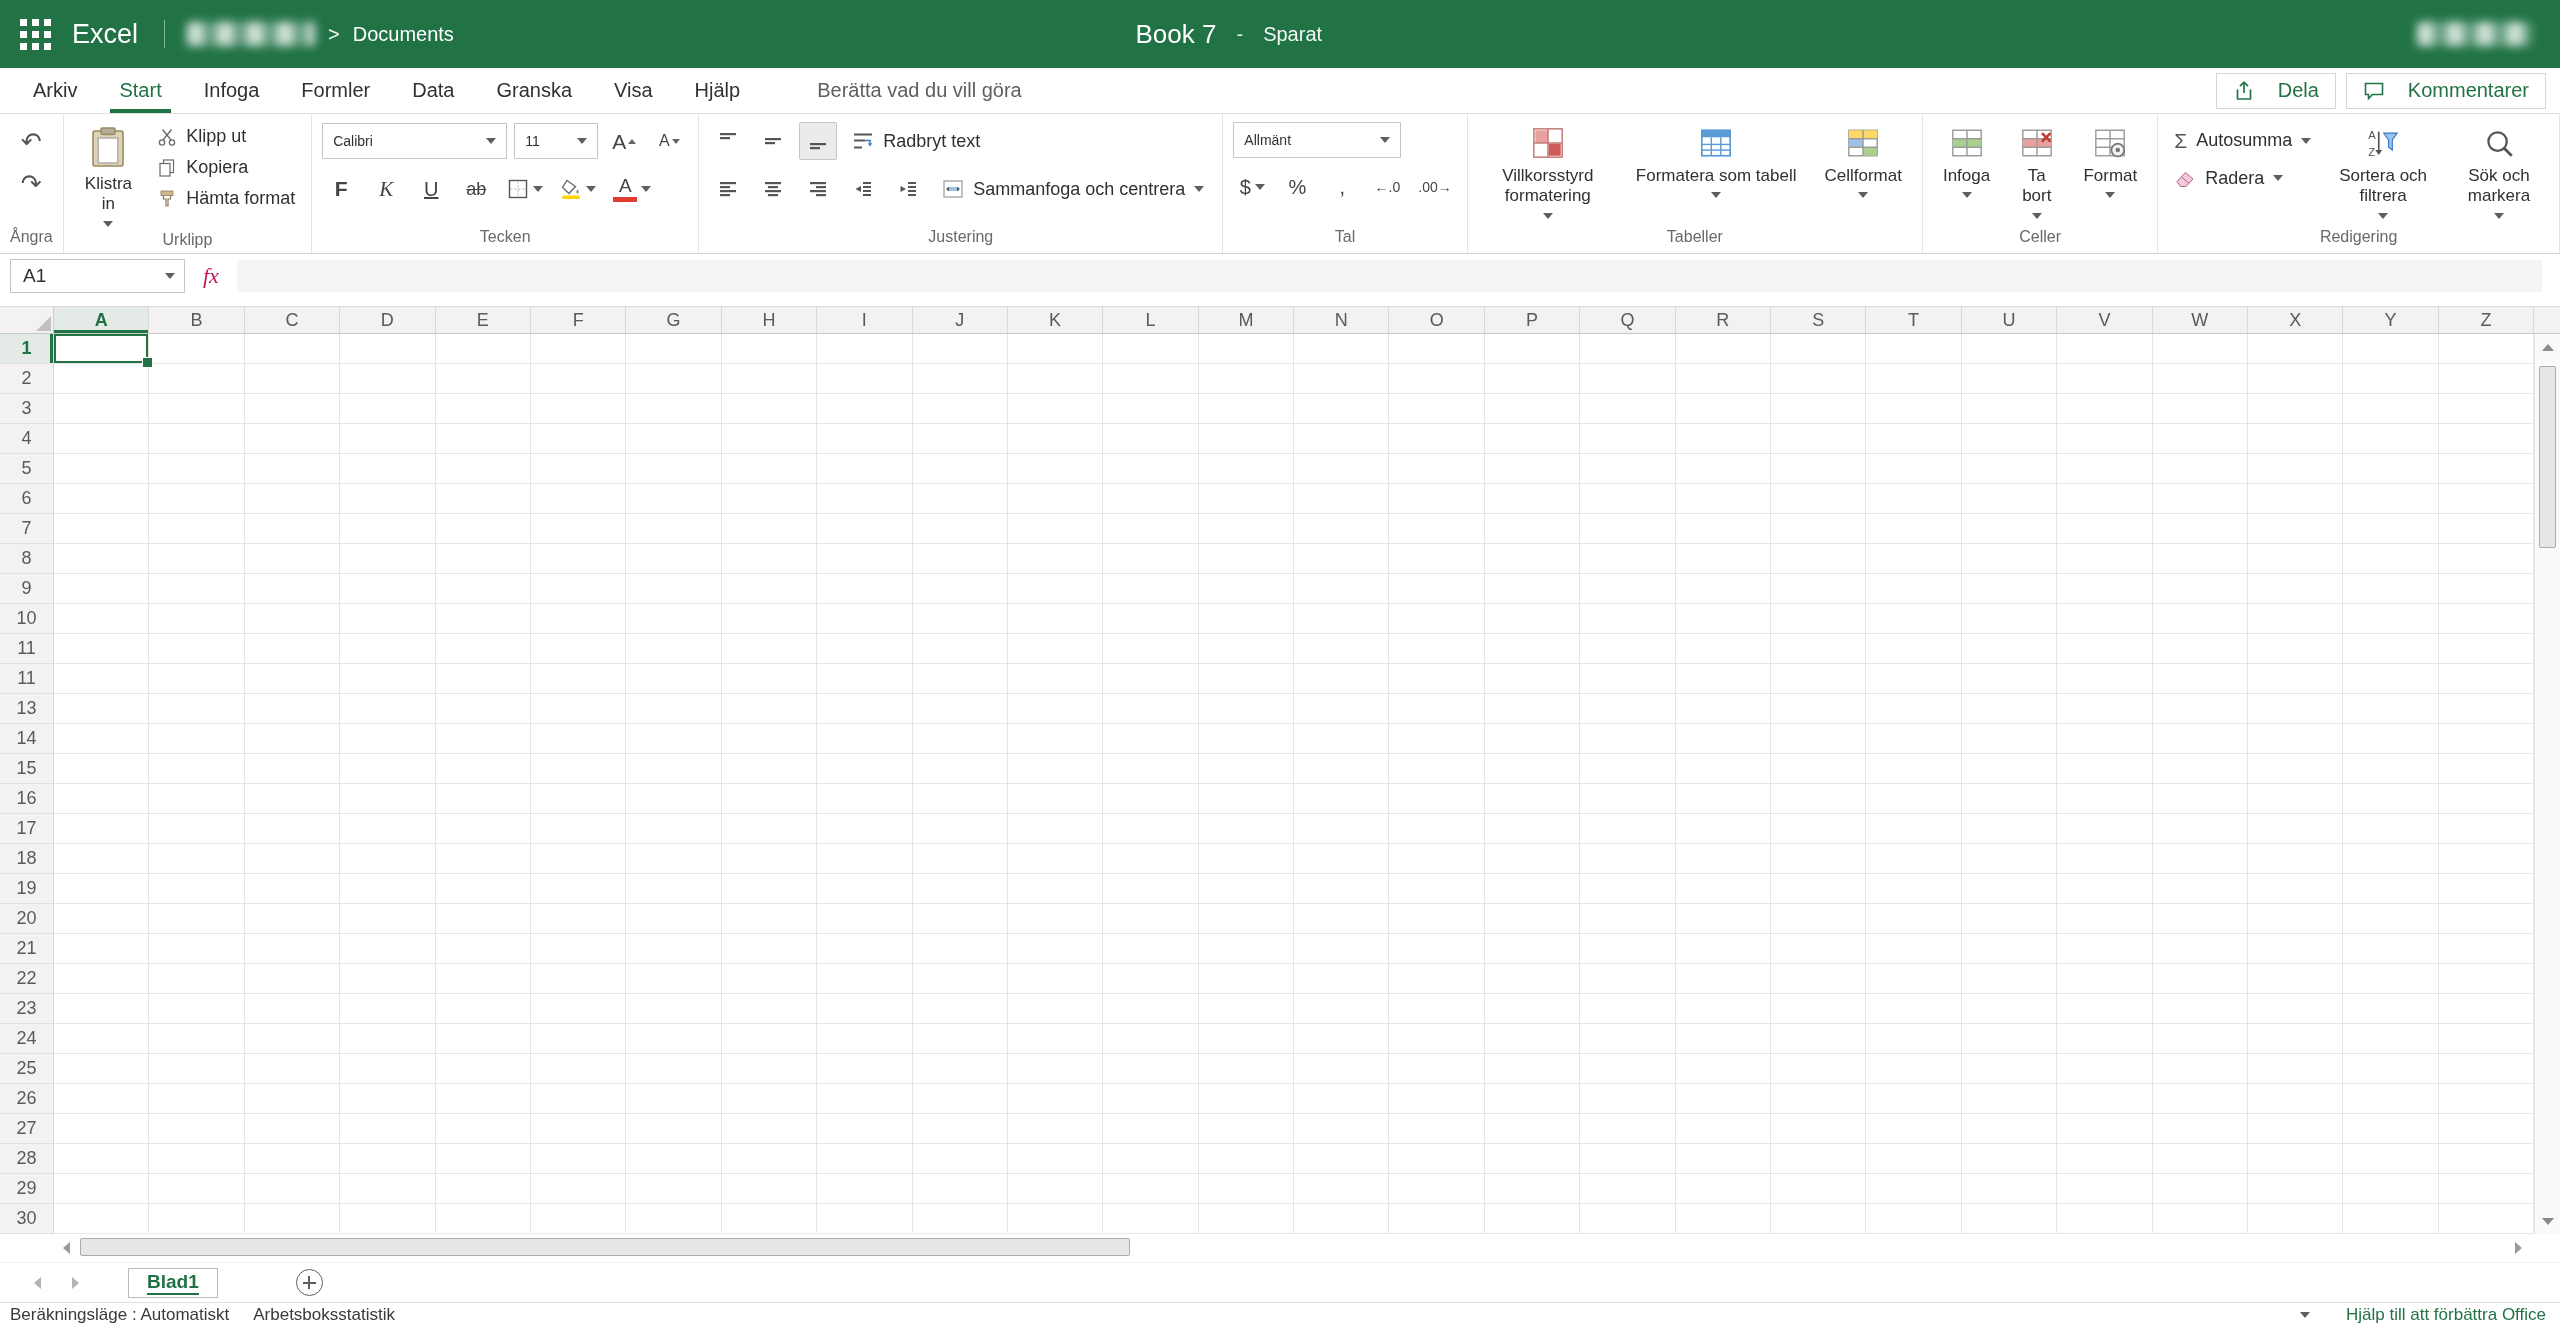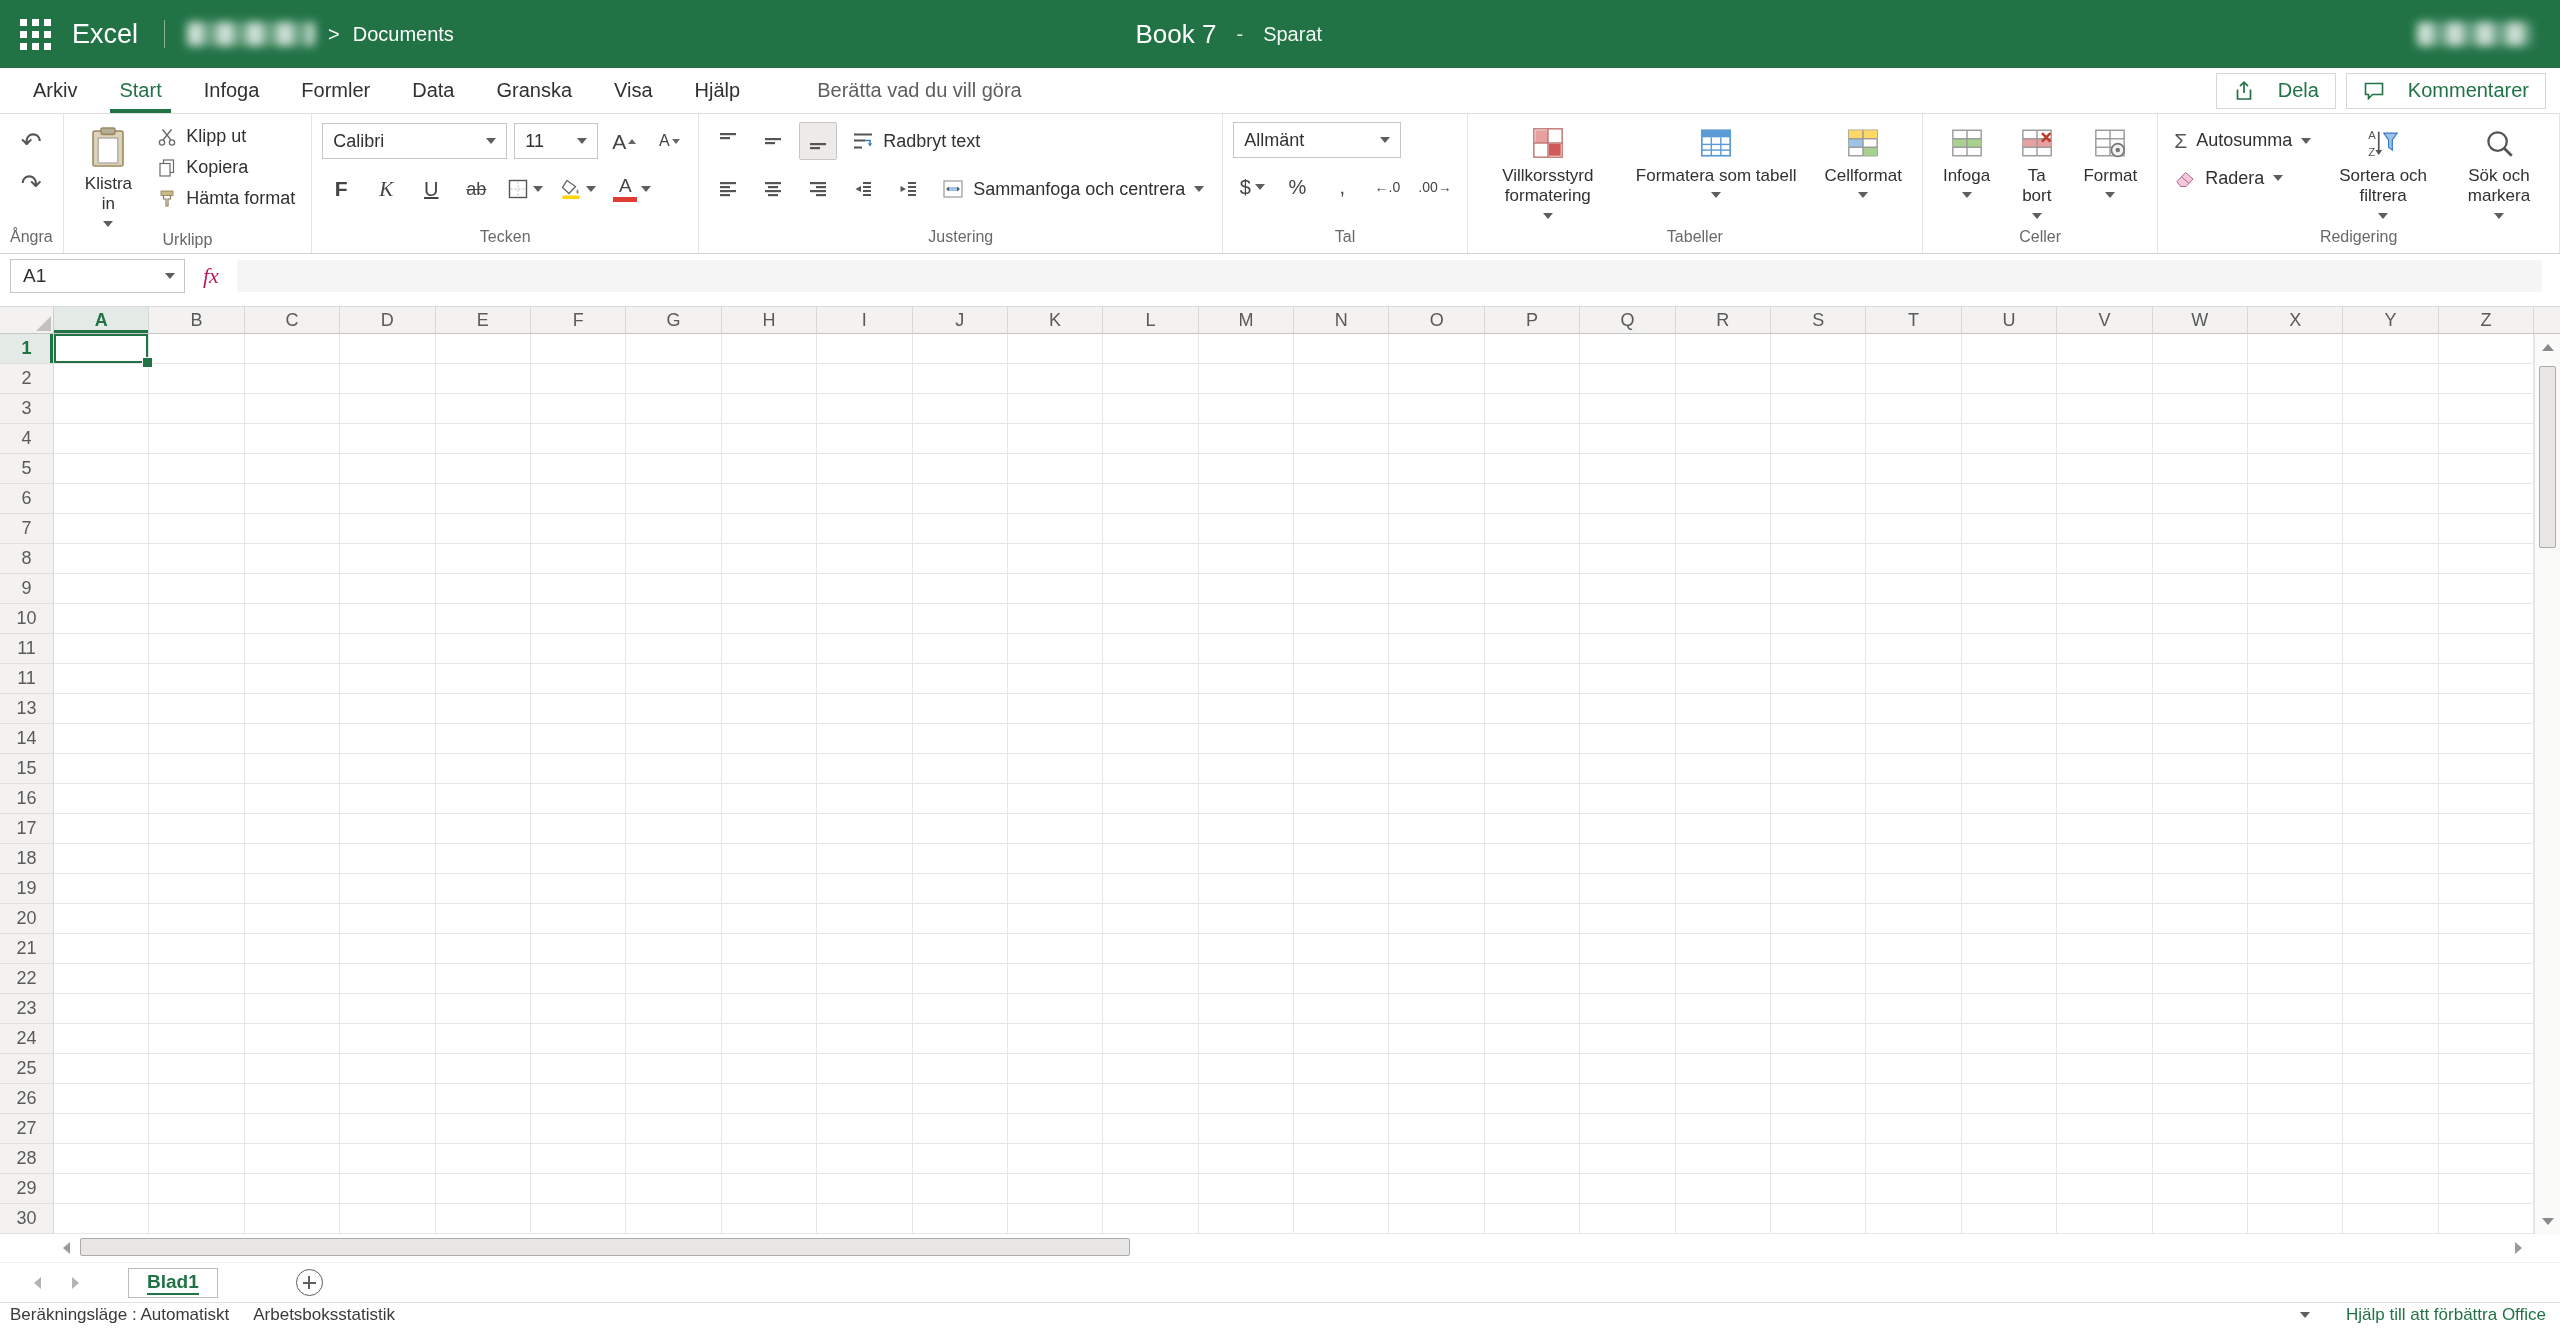--- a/index.html
+++ b/index.html
@@ -52,21 +52,21 @@
   .rg-label{height:32px;display:flex;align-items:center;justify-content:center;font-size:16px;color:#696969}
   .hrow{display:flex;align-items:center;gap:7px}
   .vstack{display:flex;flex-direction:column;gap:2px}
   .ibtn{width:38px;height:38px;display:flex;align-items:center;justify-content:center;border-radius:2px;border:1px solid transparent}
   .ibtn.selected{border:1px solid #c8c6c4;background:#edebe9}
   .glyph{font-size:25px;color:#555;line-height:1}
   .bigbtn{display:flex;flex-direction:column;align-items:center;gap:6px;padding:4px 10px 0;color:#323130;font-size:17px;line-height:1.2}
   .bigbtn .bb-label{display:block}
   .smallbtn{display:flex;align-items:center;gap:9px;padding:4px 6px;font-size:18px;color:#323130;white-space:nowrap}
   .txtbtn{display:flex;align-items:center;gap:9px;padding:0 8px;font-size:18px;color:#323130;white-space:nowrap;height:38px}
-  .combo{height:36px;border:1px solid #c8c6c4;background:#fff;display:flex;align-items:center;justify-content:space-between;padding:0 10px;font-size:18px;color:#323130}
+  .combo{height:36px;border:1px solid #c8c6c4;background:#fff;display:flex;align-items:center;justify-content:space-between;padding:0 10px;font-size:14px;color:#323130}
   .fmtbtn{min-width:38px;height:38px;display:flex;align-items:center;justify-content:center;gap:4px;font-size:20px;color:#444;padding:0 5px}
   .fmtbtn.b{font-weight:700;font-size:21px}
   .fmtbtn.i{font-style:italic;font-family:"Liberation Serif",serif;font-size:21px}
   .fmtbtn.u{text-decoration:underline}
   .fmtbtn.s{text-decoration:line-through;font-size:18px}
   .fontA{font-size:21px;color:#444;line-height:1}
   .fontA.sm{font-size:16px}
   .bumptri{margin-left:2px}
   .bumptri.up{border-left:4px solid transparent;border-right:4px solid transparent;border-bottom:5px solid #666}
   .bumptri.down{border-left:4px solid transparent;border-right:4px solid transparent;border-top:5px solid #666}

